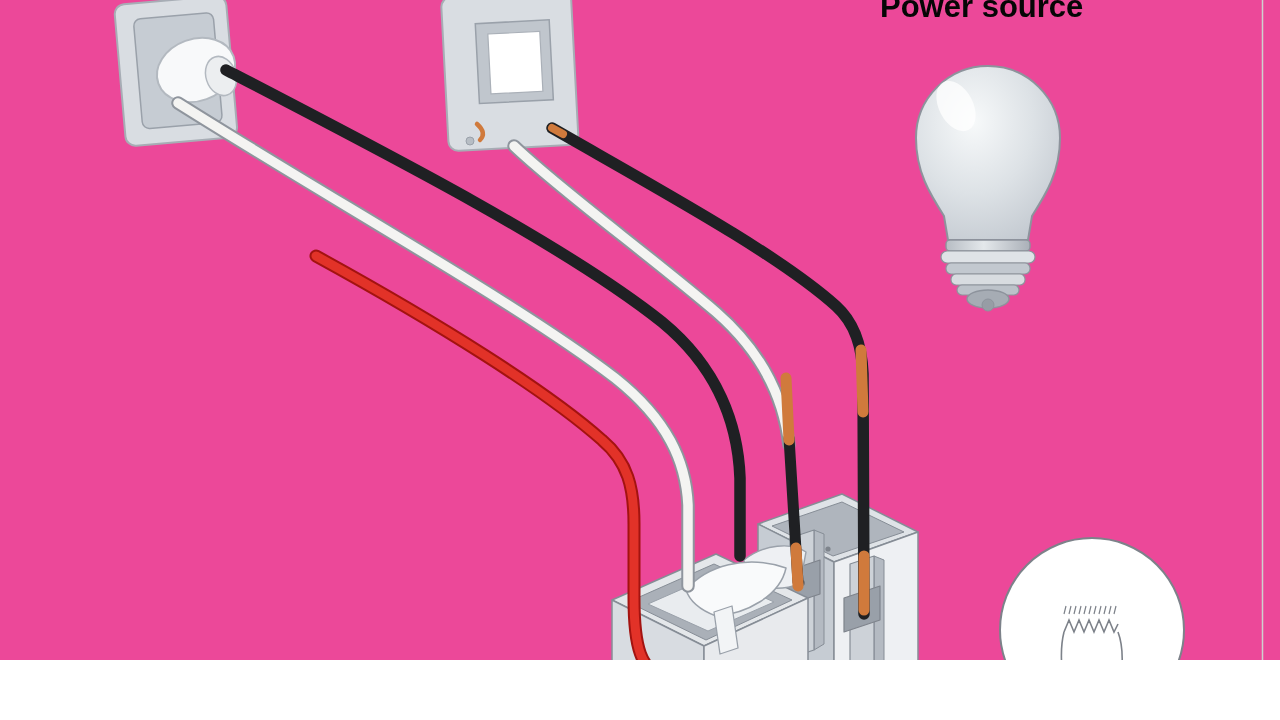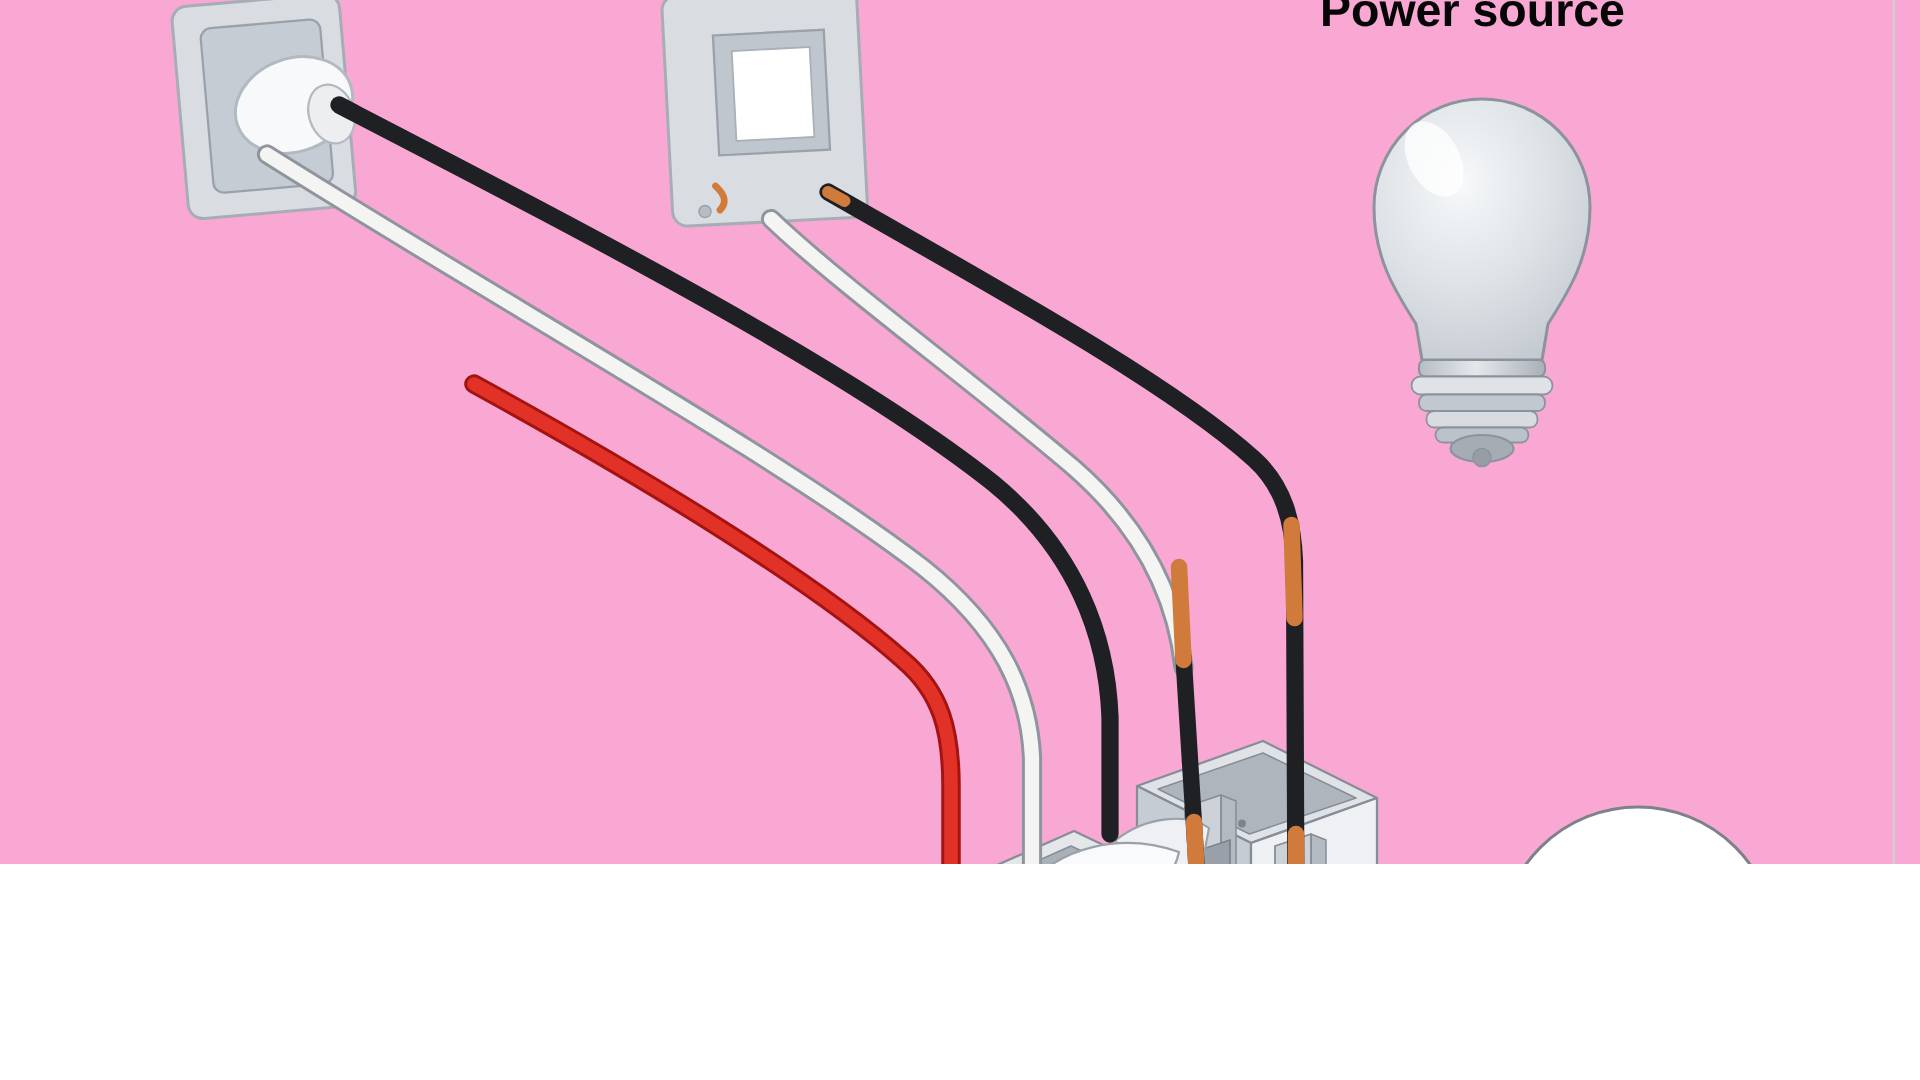--- a/index.html
+++ b/index.html
@@ -1,19 +1,19 @@
 <!DOCTYPE html>
 <html><head>
 <meta charset="utf-8">
 <style>
   html,body{margin:0;padding:0;background:#ffffff;}
   .stage{
     position:relative;
-    width:1280px;height:576px;
-    background:#f9a8d4;
+    width:1280px;height:660px;
+    background:#ec4899;
     overflow:hidden;
     font-family:"Liberation Sans",sans-serif;
   }
   .stage svg{display:block;}
   text.caption{
     font-family:"Liberation Sans",sans-serif;
     font-weight:700;
   }
 </style>
 </head>

